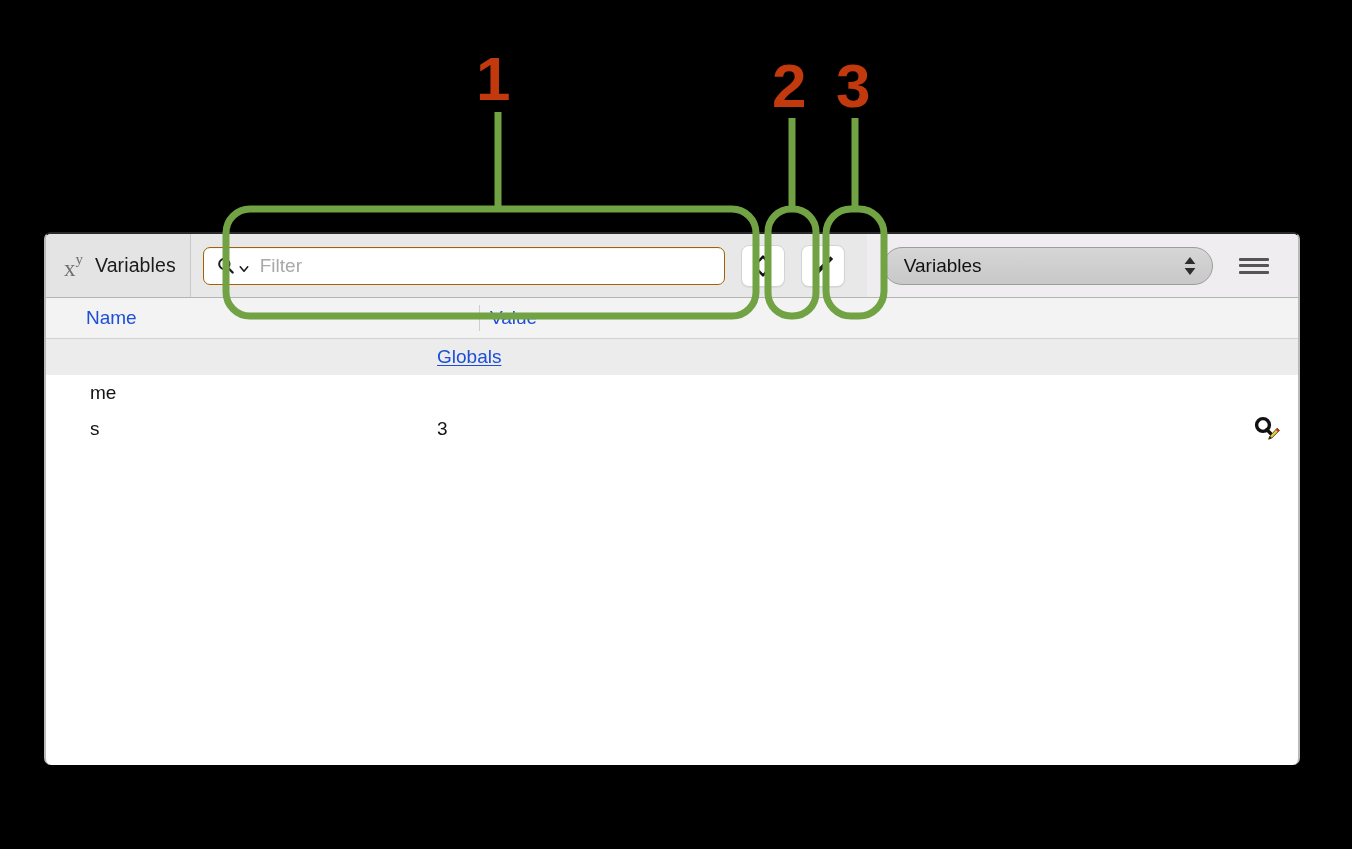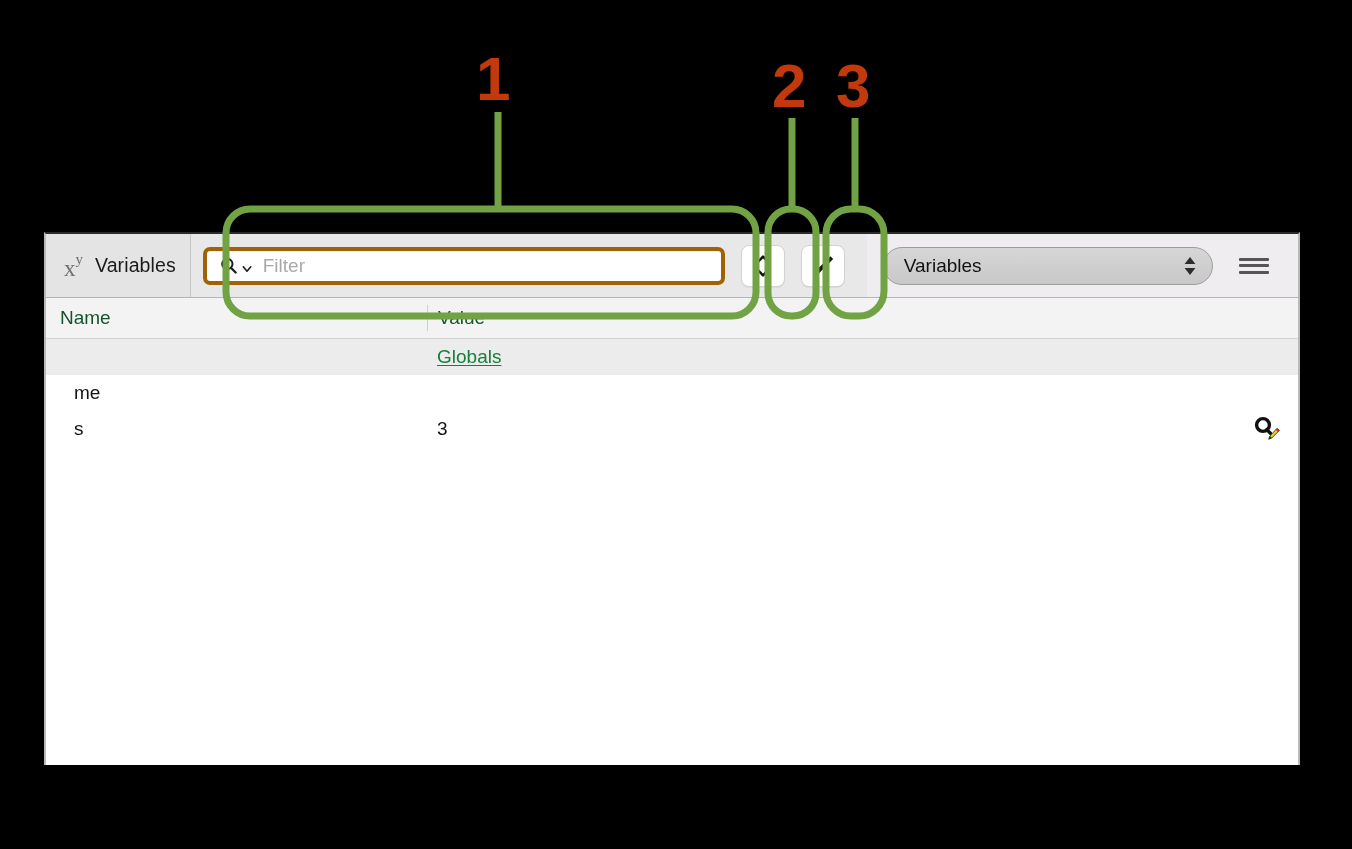--- a/index.html
+++ b/index.html
@@ -27,20 +27,21 @@
     left: 44px;
     top: 232px;
     width: 1256px;
     height: 533px;
     background: #ffffff;
     border-left: 2px solid #b9b9b9;
     border-right: 2px solid #b9b9b9;
     border-top: 2px solid #2a2a2a;
     box-sizing: border-box;
     overflow: hidden;
+    border-radius: 7px;
   }
 
   
   .toolbar {
     position: relative;
     height: 64px;
     background: #e8e8e8;
     border-bottom: 1px solid #b4b4b4;
     display: flex;
     align-items: center;
@@ -77,21 +78,21 @@
   }
 
   .search-wrap {
     flex: 0 0 auto;
     padding: 0 10px 0 12px;
   }
   .search-field {
     width: 522px;
     height: 38px;
     background: #ffffff;
-    border: 4px solid #a16207;
+    border: 1px solid #a16207;
     border-radius: 7px;
     box-shadow: inset 0 1px 1px rgba(0,0,0,.05);
     display: flex;
     align-items: center;
     padding: 0 10px 0 12px;
     box-sizing: border-box;
   }
   .mag {
     width: 20px;
     height: 20px;
@@ -173,51 +174,52 @@
   .thead {
     height: 40px;
     background: #f3f3f3;
     border-bottom: 1px solid #d2d2d2;
     display: flex;
     align-items: center;
     position: relative;
   }
   .th {
     font-size: 19px;
-    color: #14532d;
-    box-sizing: border-box;
+    color: #1d4ed8;
+    box-sizing: border-box;
+    margin-left: 26px;
   }
   .th-name { width: 381px; padding-left: 14px; }
   .th-value { flex: 1; padding-left: 10px; border-left: 1px solid #cecece; height: 26px; line-height: 26px; }
 
   
   .rows { background: #ffffff; }
   .row {
     height: 36px;
     display: flex;
     align-items: center;
     position: relative;
   }
   .row.alt { background: #ececec; }
   .cell-name {
     width: 381px;
-    padding-left: 28px;
+    padding-left: 44px;
     font-size: 19px;
     color: #131313;
     box-sizing: border-box;
   }
   .cell-value {
     flex: 1;
     padding-left: 10px;
     font-size: 19px;
     color: #131313;
     box-sizing: border-box;
   }
   .link {
-    color: #15803d;
+    color: #1d4ed8;
     text-decoration: underline;
     text-underline-offset: 2px;
   }
   .row-action {
     position: absolute;
     right: 16px;
     width: 30px;
     height: 28px;
   }
 

